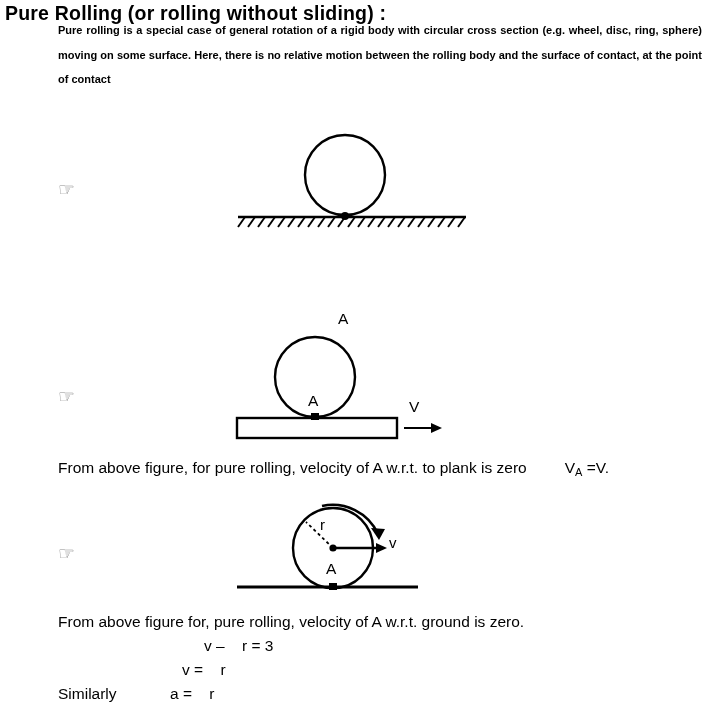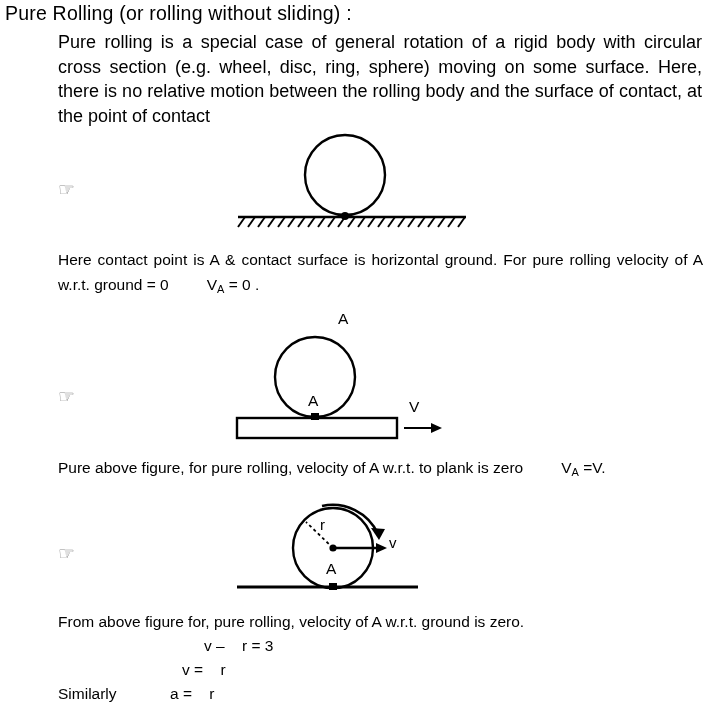--- a/index.html
+++ b/index.html
@@ -19,33 +19,34 @@
     position: absolute;
     left: 0; top: 0;
     width: 703px;
     height: 704px;
   }
   .title {
     position: absolute;
     left: 5px;
     top: 2px;
     font-size: 19.5px;
-    font-weight: normal;
+    font-weight: bold;
     letter-spacing: 0.2px;
     white-space: nowrap;
   }
   .intro {
     position: absolute;
     left: 58px;
-    top: 30px;
+    top: 18px;
     width: 644px;
-    font-size: 18px;
+    font-size: 11px;
     line-height: 24.5px;
     text-align: justify;
     text-justify: inter-word;
+    font-weight: bold;
   }
   .caption {
     position: absolute;
     left: 58px;
     font-size: 15.5px;
     line-height: 24.5px;
   }
   .caption.c1 { top: 248px; width: 645px; text-align: justify; }
   .caption.c2 { top: 456px; width: 648px; white-space: nowrap; }
   .caption.c3 { top: 610px; width: 648px; white-space: nowrap; }
@@ -146,44 +147,41 @@
         <line x1="186" y1="99" x2="193" y2="89"></line>
         <line x1="196" y1="99" x2="203" y2="89"></line>
         <line x1="206" y1="99" x2="213" y2="89"></line>
         <line x1="216" y1="99" x2="223" y2="89"></line>
         <line x1="226" y1="99" x2="233" y2="89"></line>
       </g>
     </svg>
     <div class="fig-label" style="left:106px; top:182px;">A</div>
   </div>
 
-  <div class="caption c1">
-    <span>Here contact point is A &amp; contact surface is horizontal ground. For pure rolling velocity of A w.r.t. ground = 0</span><span class="wide-space"></span><span>V</span><span class="sub">A</span>&nbsp;<span>= 0 .</span>
-  </div>
 
   <div class="bullet b2">☞</div>
 
   <div class="figure" style="left:232px; top:334px;">
     <svg width="220" height="108" viewBox="0 0 220 108">
 
       <circle cx="83" cy="43" r="40" fill="none" stroke="#000" stroke-width="2.4"></circle>
 
       <rect x="79" y="79" width="8" height="7" fill="#000"></rect>
 
       <rect x="5" y="84" width="160" height="20" fill="none" stroke="#000" stroke-width="2.4"></rect>
 
       <line x1="172" y1="94" x2="205" y2="94" stroke="#000" stroke-width="2.2"></line>
       <polygon points="210,94 199,89 199,99" fill="#000"></polygon>
     </svg>
     <div class="fig-label" style="left:76px; top:58px;">A</div>
     <div class="fig-label" style="left:177px; top:64px;">V</div>
   </div>
 
   <div class="caption c2">
-    <span>Pure above figure, for pure rolling, velocity of A w.r.t. to plank is zero</span><span class="wide-space"></span><span>V</span><span class="sub">A</span>&nbsp;<span>=V.</span>
+    <span>From above figure, for pure rolling, velocity of A w.r.t. to plank is zero</span><span class="wide-space"></span><span>V</span><span class="sub">A</span>&nbsp;<span>=V.</span>
   </div>
 
   <div class="bullet b3">☞</div>
 
   <div class="figure" style="left:232px; top:498px;">
     <svg width="200" height="98" viewBox="0 0 200 98">
 
       <circle cx="101" cy="50" r="40" fill="none" stroke="#000" stroke-width="2.4"></circle>
 
       <circle cx="101" cy="50" r="3.6" fill="#000"></circle>

